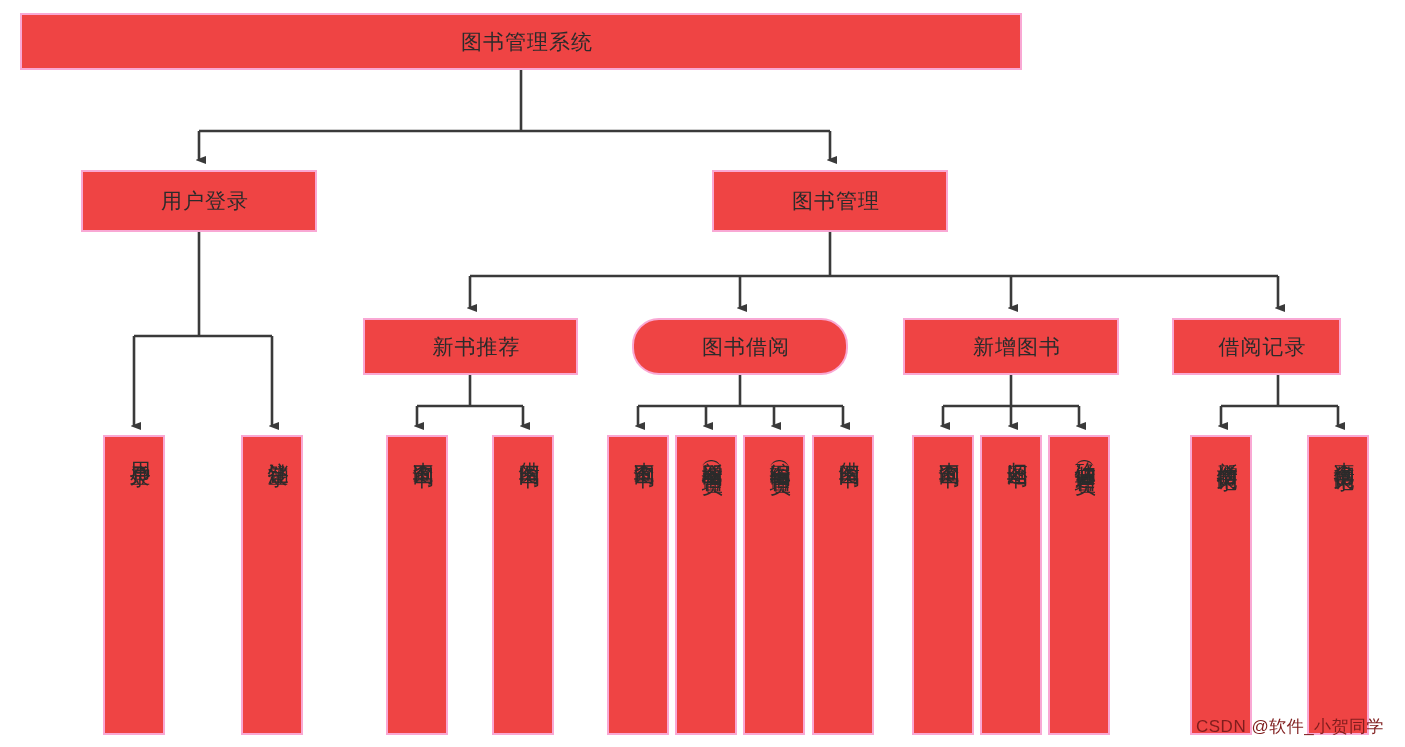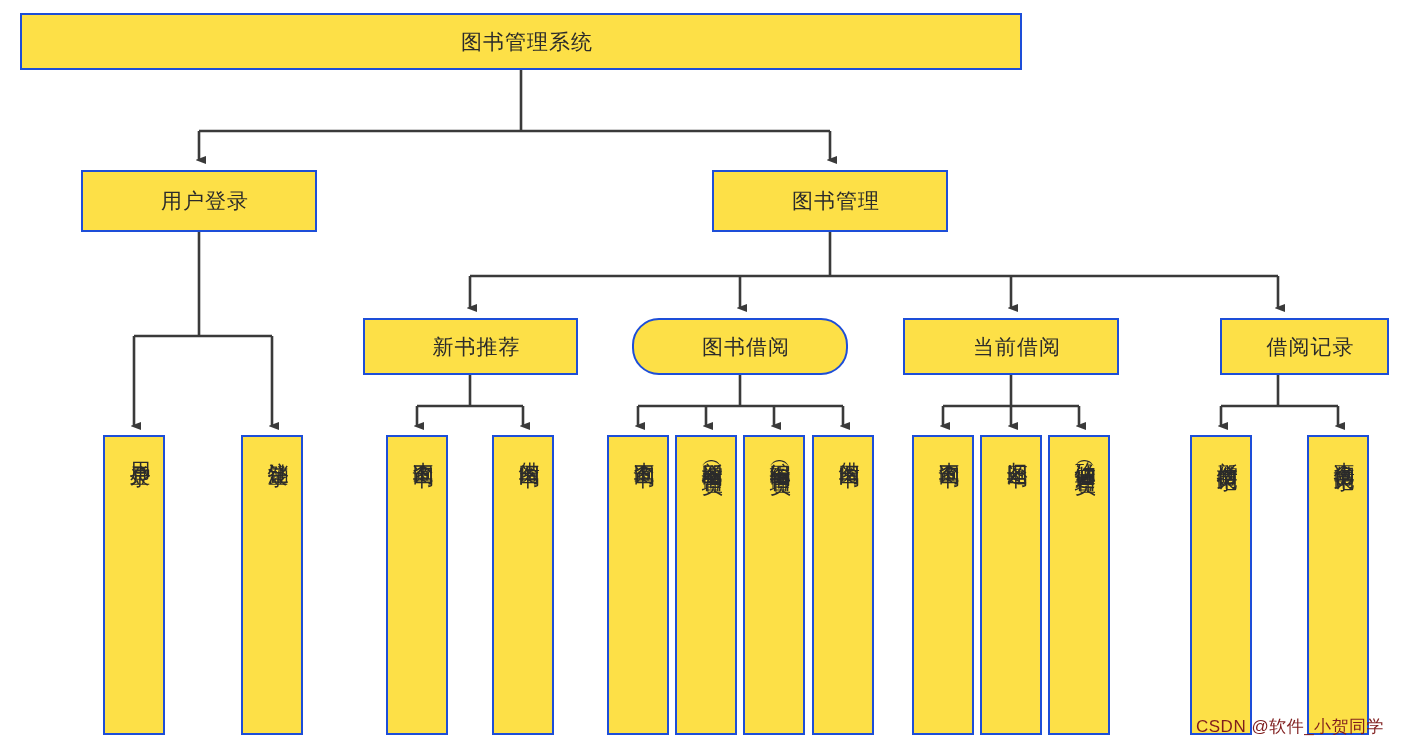--- a/index.html
+++ b/index.html
@@ -22,22 +22,22 @@
     position: absolute;
     left: 0;
     top: 0;
     width: 1405px;
     height: 747px;
     pointer-events: none;
   }
   .node {
     position: absolute;
     box-sizing: border-box;
-    background: #fde047;
-    border: 2px solid #1d4ed8;
+    background: #ef4444;
+    border: 2px solid #f9a8d4;
     display: flex;
     align-items: center;
     justify-content: center;
     z-index: 2;
     padding-left: 12px;
   }
   .node .label {
     color: #2b2b2b;
     font-size: 21px;
     line-height: 1.12;
@@ -139,24 +139,24 @@
 
   <div class="node horizontal" style="left:363px; top:318px; width:215px; height:57px;">
     <span class="label">新书推荐</span>
   </div>
 
   <div class="node horizontal" style="left:632px; top:318px; width:216px; height:57px;border-radius:27px;">
     <span class="label">图书借阅</span>
   </div>
 
   <div class="node horizontal" style="left:903px; top:318px; width:216px; height:57px;">
-    <span class="label">当前借阅</span>
-  </div>
-
-  <div class="node horizontal" style="left:1172px; top:318px; width:169px; height:57px;margin-left:48px;">
+    <span class="label">新增图书</span>
+  </div>
+
+  <div class="node horizontal" style="left:1172px; top:318px; width:169px; height:57px;">
     <span class="label">借阅记录</span>
   </div>
 
   <div class="node vertical" style="left:103px; top:435px; width:62px; height:300px;">
     <span class="label">用户登录</span>
   </div>
 
   <div class="node vertical" style="left:241px; top:435px; width:62px; height:300px;">
     <span class="label">注销登录</span>
   </div>

